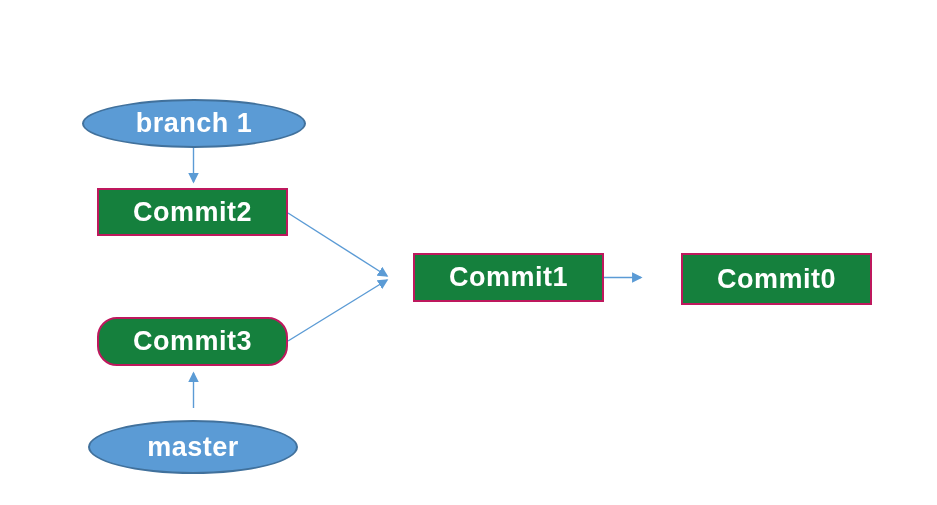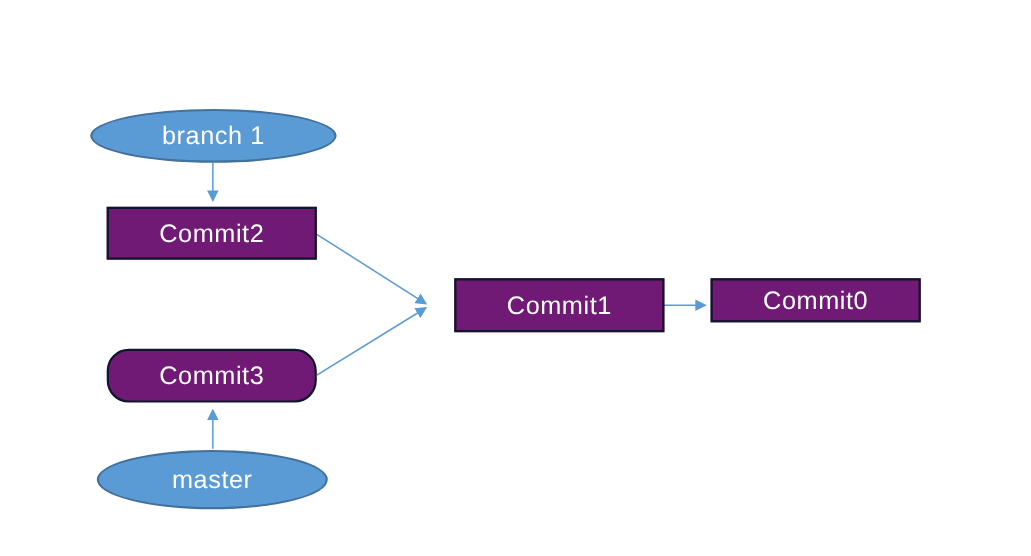--- a/index.html
+++ b/index.html
@@ -22,44 +22,44 @@
     width: 937px;
     height: 505px;
     pointer-events: none;
   }
   .node {
     position: absolute;
     display: flex;
     align-items: center;
     justify-content: center;
     color: #ffffff;
-    font-size: 23px;
-    font-weight: 400;
+    font-size: 27px;
+    font-weight: 700;
     letter-spacing: 0.5px;
     box-sizing: border-box;
     white-space: pre;
     text-align: center;
   }
   .node.rect {
-    background: #701a75;
-    border: 2px solid #0f172a;
+    background: #15803d;
+    border: 2px solid #be185d;
     justify-content: center;
   }
   .node.ellipse {
     background: #5b9bd5;
     border: 2px solid #41719c;
     border-radius: 50%;
   }
   
   #node-branch1 { left: 82px;  top: 99px;  width: 224px; height: 49px; }
   #node-commit2 { left: 97px;  top: 188px; width: 191px; height: 48px; }
   #node-commit3 { left: 97px;  top: 317px; width: 191px; height: 49px; border-radius: 20px; }
   #node-commit1 { left: 393px; top: 253px; width: 191px; height: 49px; margin-left: 20px; }
-  #node-commit0 { left: 646px; top: 253px; width: 191px; height: 40px; }
-  #node-master  { left: 88px;  top: 409px; width: 210px; height: 54px; align-items: center; }
+  #node-commit0 { left: 681px; top: 253px; width: 191px; height: 52px; }
+  #node-master  { left: 88px;  top: 420px; width: 210px; height: 54px; align-items: center; }
 </style>
 </head>
 <body>
 
 <div id="canvas">
 
   <svg id="edges" viewBox="0 0 937 505" xmlns="http://www.w3.org/2000/svg">
     <defs>
       <marker id="arrow" viewBox="0 0 10 10" refX="8.5" refY="5" markerWidth="7.5" markerHeight="7.5" orient="auto-start-reverse">
         <path d="M0,0 L10,5 L0,10 z" fill="#5b9bd5"></path>

